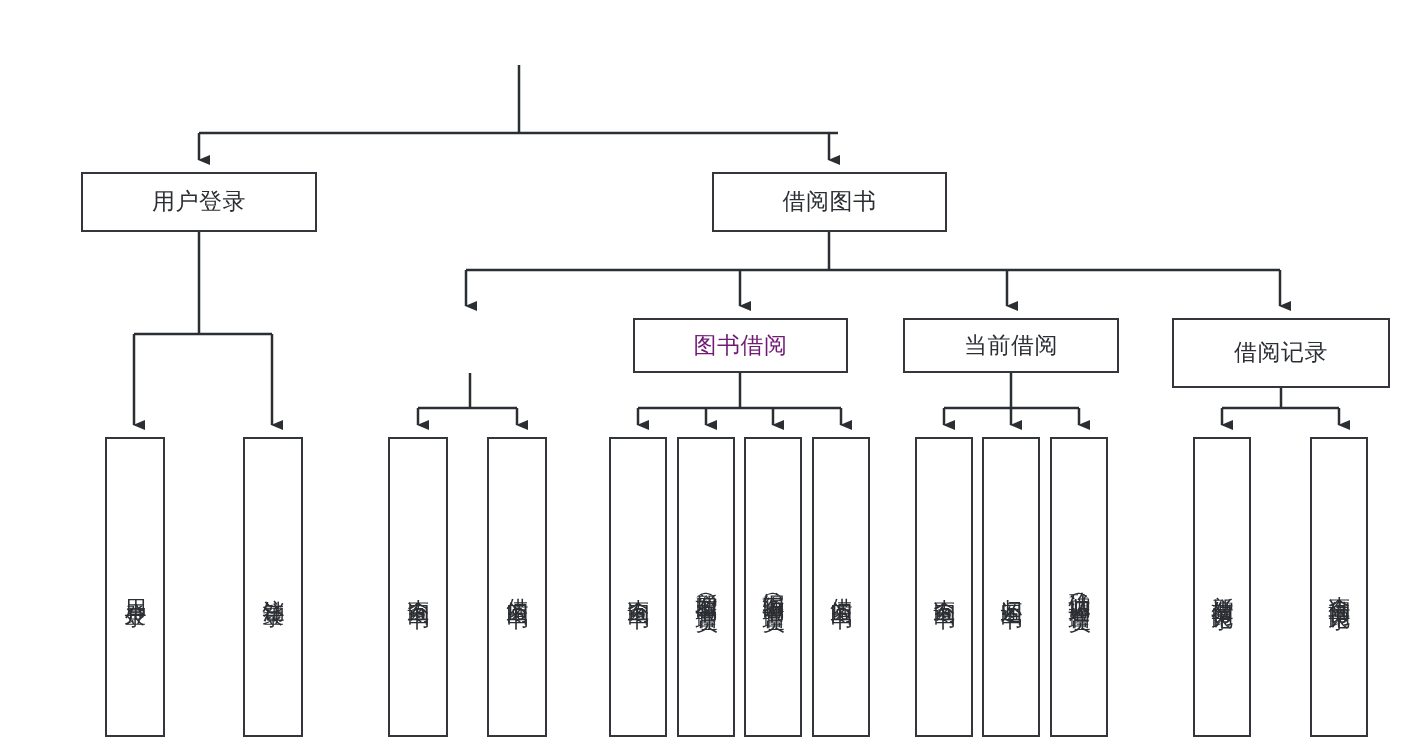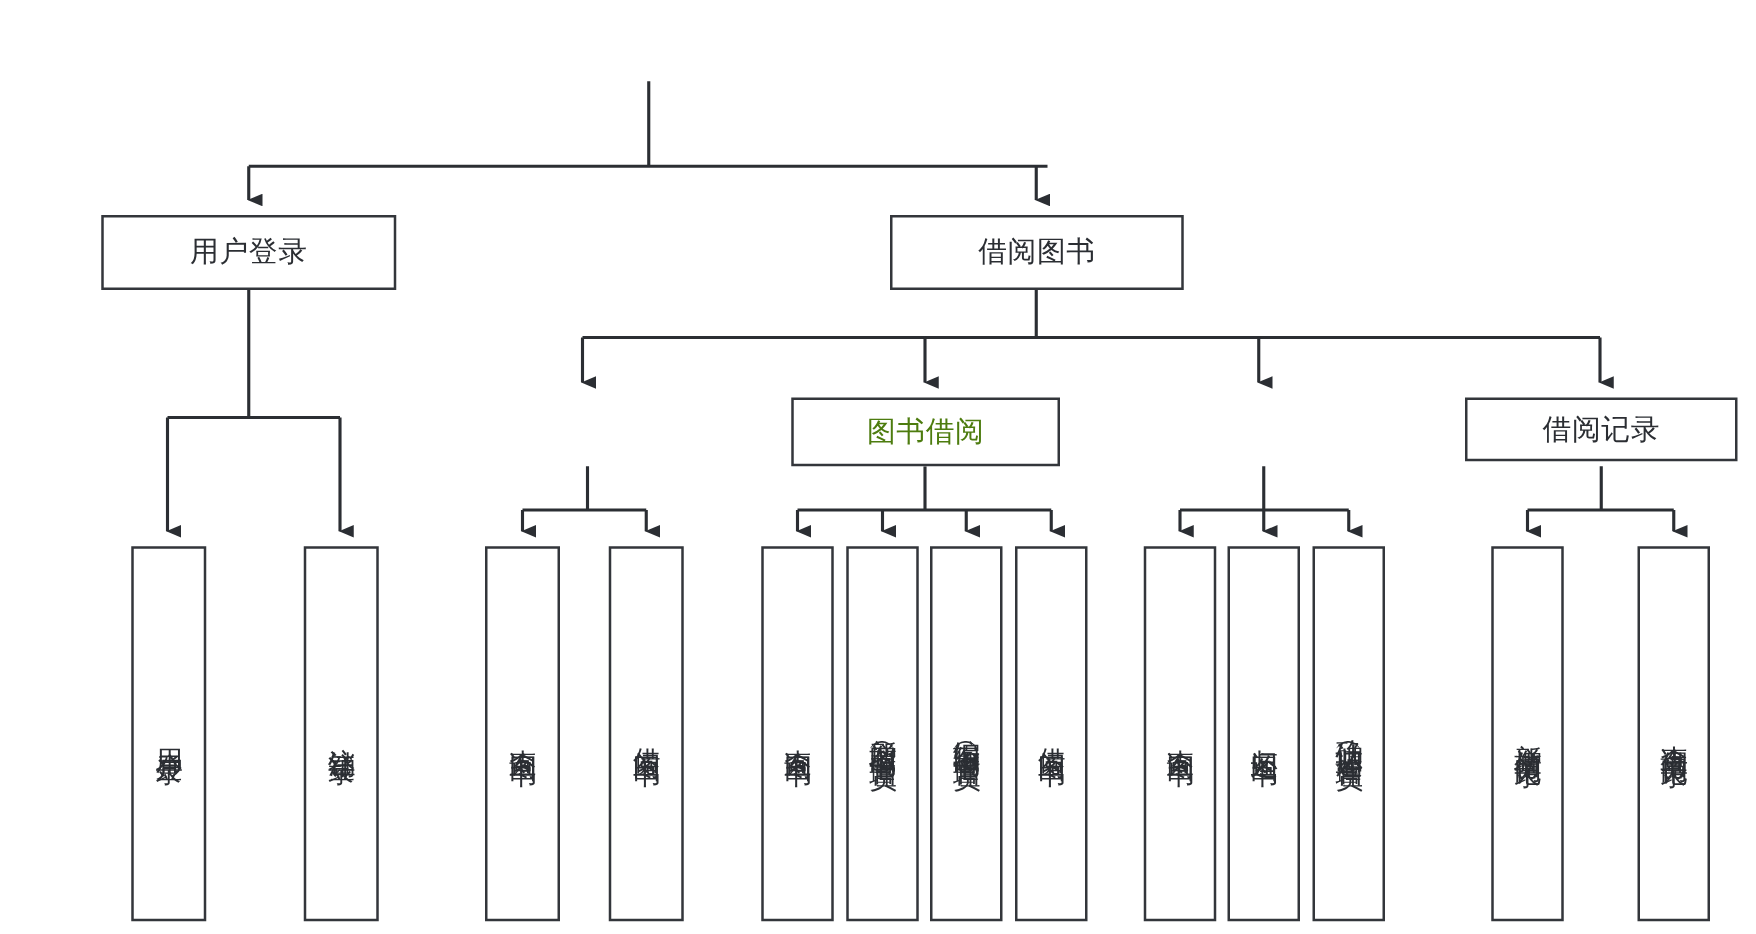--- a/index.html
+++ b/index.html
@@ -120,24 +120,27 @@
   </svg>
 
 
   <div class="node h" id="n-l2-0" style="left: 81px; top: 172px; width: 236px; height: 60px; border-color: rgb(51, 54, 59); background: rgb(255, 255, 255); color: rgb(43, 46, 51);">
     <span class="lbl">用户登录</span>
   </div>
   <div class="node h" id="n-l2-1" style="left: 712px; top: 172px; width: 235px; height: 60px; border-color: rgb(51, 54, 59); background: rgb(255, 255, 255); color: rgb(43, 46, 51);">
     <span class="lbl">借阅图书</span>
   </div>
 
-  <div class="node h" id="n-l3-1" style="left: 633px; top: 318px; width: 215px; height: 55px; border-color: rgb(51, 54, 59); background: rgb(255, 255, 255); color: #4d7c0f;">
+  <div class="node h" id="n-l3-1" style="left: 633px; top: 318px; width: 215px; height: 55px; border-color: rgb(51, 54, 59); background: rgb(255, 255, 255); color: #701a75;">
     <span class="lbl">图书借阅</span>
   </div>
-  <div class="node h" id="n-l3-3" style="left: 1172px; top: 318px; width: 218px; height: 51px; border-color: rgb(51, 54, 59); background: rgb(255, 255, 255); color: rgb(43, 46, 51);">
+  <div class="node h" id="n-l3-2" style="left: 903px; top: 318px; width: 216px; height: 55px; border-color: rgb(51, 54, 59); background: rgb(255, 255, 255); color: rgb(43, 46, 51);">
+    <span class="lbl">当前借阅</span>
+  </div>
+  <div class="node h" id="n-l3-3" style="left: 1172px; top: 318px; width: 218px; height: 70px; border-color: rgb(51, 54, 59); background: rgb(255, 255, 255); color: rgb(43, 46, 51);">
     <span class="lbl">借阅记录</span>
   </div>
 
   <div class="node v" id="n-leaf-0" style="left: 105px; top: 437px; width: 60px; height: 300px; border-color: rgb(51, 54, 59); background: rgb(255, 255, 255); color: rgb(43, 46, 51);">
     <span class="lbl">用户登录</span>
   </div>
   <div class="node v" id="n-leaf-1" style="left: 243px; top: 437px; width: 60px; height: 300px; border-color: rgb(51, 54, 59); background: rgb(255, 255, 255); color: rgb(43, 46, 51);">
     <span class="lbl">注销登录</span>
   </div>
   <div class="node v" id="n-leaf-2" style="left: 388px; top: 437px; width: 60px; height: 300px; border-color: rgb(51, 54, 59); background: rgb(255, 255, 255); color: rgb(43, 46, 51);">

